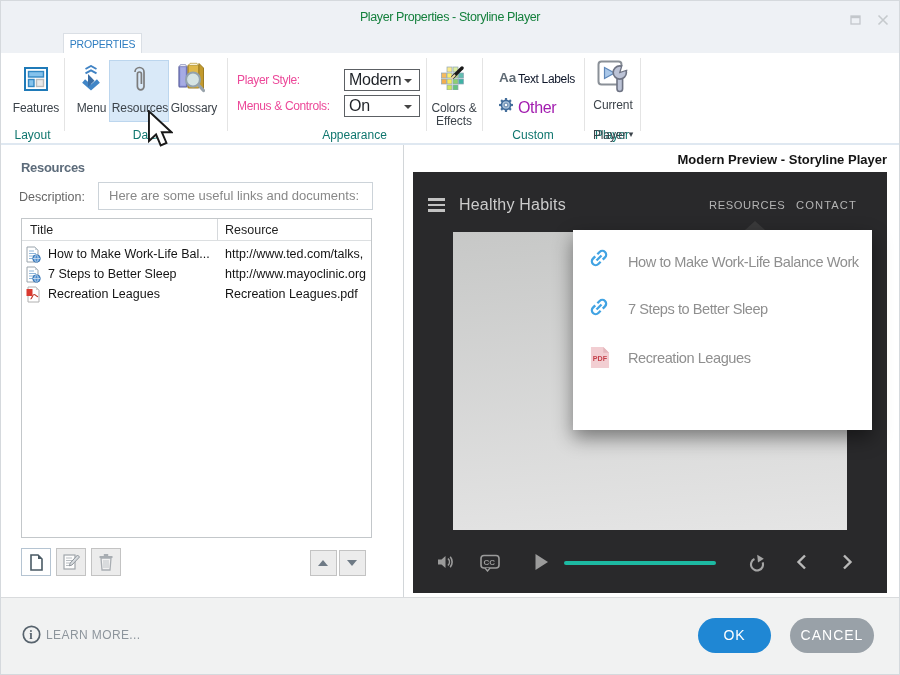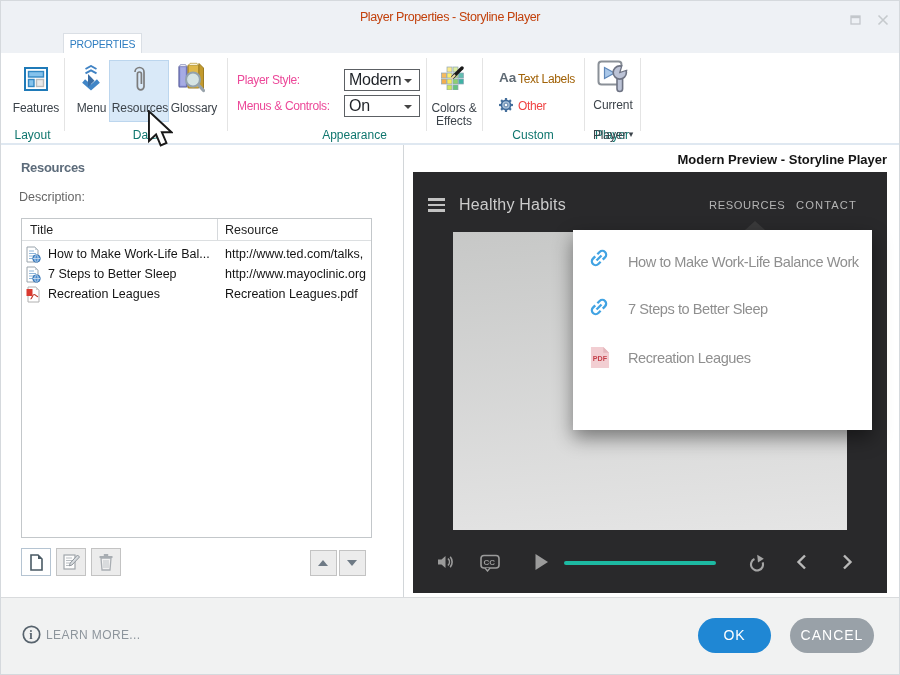--- a/index.html
+++ b/index.html
@@ -2,21 +2,21 @@
 <html><head>
 <meta charset="utf-8">
 <style>
 * { margin:0; padding:0; box-sizing:border-box; }
 html,body { width:900px; height:675px; }
 body { font-family:"Liberation Sans",sans-serif; background:#ffffff; position:relative; overflow:hidden; }
 .abs { position:absolute; }
 #win { position:absolute; left:0; top:0; width:900px; height:675px; border:1px solid #d5d9dd; }
 
 #titlebar { position:absolute; left:1px; top:1px; width:898px; height:52px; background:#eef1f5; }
-#title { position:absolute; left:0; top:9px; width:100%; text-align:center; font-size:12.5px; letter-spacing:-0.4px; color:#c2410c; }
+#title { position:absolute; left:0; top:9px; width:100%; text-align:center; font-size:12.5px; letter-spacing:-0.4px; color:#15803d; }
 #tab { position:absolute; left:62px; top:32px; width:79px; height:21px; background:#ffffff; border:1px solid #dadfe5; border-bottom:none; text-align:center; font-size:10.5px; letter-spacing:-0.2px; color:#2e7dc1; line-height:20px; }
 
 #ribbon { position:absolute; left:1px; top:53px; width:898px; height:90px; background:#ffffff; }
 #ribbonline { position:absolute; left:1px; top:143px; width:898px; height:2px; background:#dfe8f1; }
 .vsep { position:absolute; top:5px; width:1px; height:73px; background:#e4e4e4; }
 .grouplabel { position:absolute; top:75px; font-size:12px; color:#0f766e; text-align:center; }
 .btnlabel { position:absolute; top:48px; font-size:12px; letter-spacing:-0.1px; color:#3c434a; text-align:center; white-space:nowrap; }
 #selbtn { position:absolute; left:108px; top:7px; width:60px; height:62px; background:#d9e9f8; border:1px solid #bcd6ee; }
 .rlabel { font-size:12px; letter-spacing:-0.35px; color:#ec4899; position:absolute; }
 .combo { position:absolute; left:343px; width:76px; height:22px; border:1px solid #5c6064; background:#fff; font-size:16px; letter-spacing:-0.3px; color:#1f2328; line-height:20px; padding-left:4px; }
@@ -137,53 +137,54 @@
       <rect x="6" y="19" width="5" height="5" fill="#cfe45f"></rect>
         <rect x="12" y="19" width="5" height="5" fill="#66c47f"></rect>
     </g>
     <line x1="21" y1="2" x2="12" y2="11" stroke="#1a1a1a" stroke-width="3.4" stroke-linecap="round"></line>
     <line x1="13.5" y1="9.5" x2="11" y2="12" stroke="#e8d9a8" stroke-width="2.2" stroke-linecap="round"></line>
   </svg>
   <div class="btnlabel" style="left:423px;width:60px;top:48px">Colors &amp;</div>
   <div class="btnlabel" style="left:423px;width:60px;top:61px">Effects</div>
 
   <div class="abs" style="left:498px;top:17px;font-size:13.5px;font-weight:bold;color:#5f6a74">Aa</div>
-  <div class="rlabel" style="left:517px;top:19px;color:#a16207;font-size:12px">Text Labels</div>
+  <div class="rlabel" style="left:517px;top:19px;color:#0f172a;font-size:12px">Text Labels</div>
   <svg class="abs" style="left:497px;top:44px" width="16" height="16" viewBox="0 0 16 16">
     <g stroke="#47709c" stroke-width="2.2">
       <line x1="8" y1="1" x2="8" y2="4"></line>
         <line x1="8" y1="12" x2="8" y2="15"></line>
       <line x1="1" y1="8" x2="4" y2="8"></line>
         <line x1="12" y1="8" x2="15" y2="8"></line>
       <line x1="3.1" y1="3.1" x2="5.2" y2="5.2"></line>
         <line x1="10.8" y1="10.8" x2="12.9" y2="12.9"></line>
       <line x1="3.1" y1="12.9" x2="5.2" y2="10.8"></line>
         <line x1="10.8" y1="5.2" x2="12.9" y2="3.1"></line>
     </g>
     <circle cx="8" cy="8" r="4.6" fill="#a8c0d8" stroke="#3f6a9b" stroke-width="1.6"></circle>
     <circle cx="8" cy="8" r="1.9" fill="#ffffff" stroke="#3f6a9b" stroke-width="0.8"></circle>
   </svg>
-  <div class="rlabel" style="left:517px;top:46px;color:#ef4444;font-size:12px">Other</div>
+  <div class="rlabel" style="left:517px;top:46px;color:#a21caf;font-size:16px">Other</div>
 
   <svg class="abs" style="left:596px;top:7px" width="32" height="34" viewBox="0 0 32 34">
     <rect x="1.5" y="1.5" width="23" height="23" rx="3" fill="#ffffff" stroke="#8a9097" stroke-width="2"></rect>
     <polygon points="7.5,7.5 17.5,13 7.5,18.5" fill="#a9c7e9" stroke="#5f87b8" stroke-width="1.2"></polygon>
     <rect x="20" y="17" width="5.6" height="14.5" rx="2.8" fill="#bcc3d6" stroke="#6e7383" stroke-width="1.6"></rect>
     <circle cx="22.8" cy="12.5" r="6.6" fill="#bcc3d6" stroke="#6e7383" stroke-width="1.6"></circle>
     <polygon points="22.8,12.5 25.6,3.6 31.4,9.4" fill="#ffffff"></polygon>
     <path d="M25.2 4.6 L22.8 12.5 L30.4 10" fill="none" stroke="#6e7383" stroke-width="1.3"></path>
   </svg>
   <div class="btnlabel" style="left:582px;width:60px;top:45px">Current</div>
   <div class="btnlabel" style="left:582px;width:60px;top:75px">Player<span style="font-size:9px;vertical-align:2px"> ▾</span></div>
 </div>
 <div id="ribbonline"></div>
 
 <div id="lpanel">
   <div id="restitle">Resources</div>
   <div id="desclabel">Description:</div>
+  <div id="descinput">Here are some useful links and documents:</div>
   <div id="rtable">
     <div class="colsep"></div>
     <div class="hline"></div>
     <div class="th" style="left:8px">Title</div>
     <div class="th" style="left:203px">Resource</div>
     <div class="row" style="top:25px">
       <svg class="rowicon" width="15" height="17" viewBox="0 0 15 17">
           <path d="M1 1 h8 l3 3 v12 h-11 z" fill="#fff" stroke="#9aa4ac" stroke-width="1"></path>
           <path d="M9 1 l3 3 h-3 z" fill="#c9d2d8"></path>
           <g stroke="#8fb6d9" stroke-width="1">

